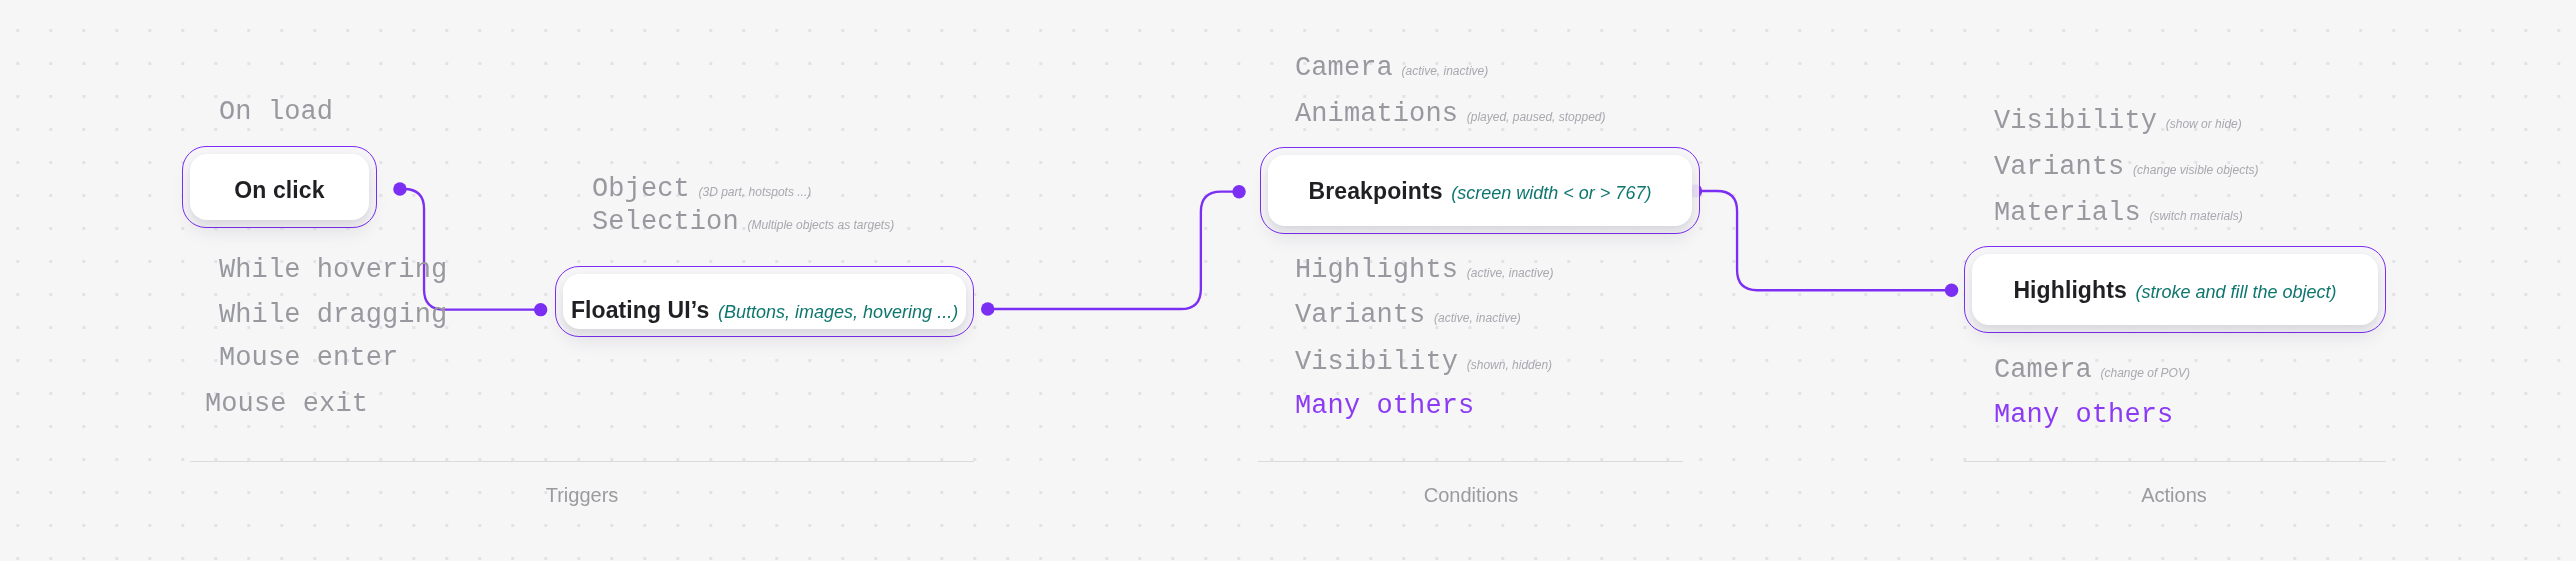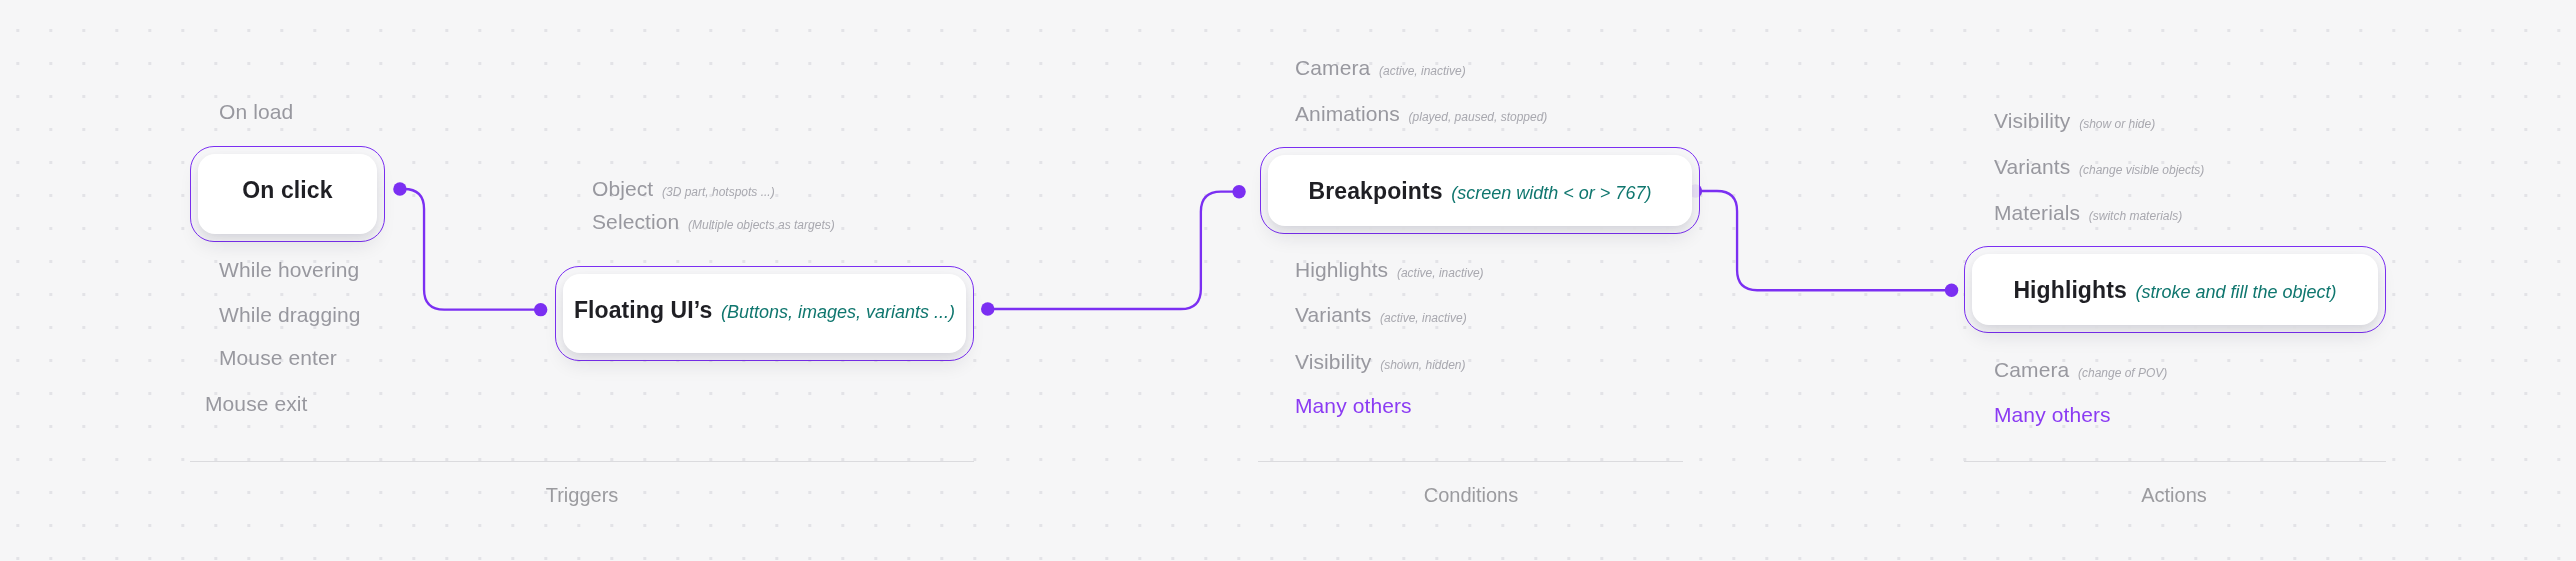--- a/index.html
+++ b/index.html
@@ -8,21 +8,21 @@
     font-family:"Liberation Sans", sans-serif;
     background-color:#f6f6f7;
     background-image:radial-gradient(circle, #e3e3e7 1.7px, rgba(227,227,231,0) 1.9px);
     background-size:33px 33px;
     background-position:1.3px 14px;
   }
   .row{
     position:absolute;transform:translateY(-50%);
     display:flex;align-items:baseline;gap:8.7px;white-space:nowrap;
   }
-  .row-main{font-size:21px;font-weight:500;color:#98989f;letter-spacing:0.1px;}
+  .row-main{font-size:27px;font-weight:500;color:#98989f;letter-spacing:0.1px;font-family:Liberation Mono, monospace;}
   .row-sub{font-size:12px;font-style:italic;font-weight:400;color:#a8a8af;}
   .row.accent .row-main{color:#8b3bf3;}
   .node{
     position:absolute;box-sizing:border-box;
     border:1.7px solid #7b2ff2;border-radius:24px;
     padding:6.7px;background:rgba(246,246,247,.9);
   }
   .node-btn{
     height:100%;box-sizing:border-box;background:#ffffff;border-radius:17px;
     display:flex;align-items:baseline;justify-content:center;gap:8.7px;
@@ -53,21 +53,21 @@
     <circle cx="1472" cy="461" r="10"></circle>
     <circle cx="1847" cy="286" r="10"></circle>
     <circle cx="2528" cy="285" r="10"></circle>
     <circle cx="2910" cy="433" r="10"></circle>
   </g>
 </svg>
 
 <div class="row" style="left:219px;top:112px">
   <span class="row-main">On load</span>
 </div>
-<div class="node" style="left:190px;top:146px;width:195px;height:96px">
+<div class="node" style="left:182px;top:146px;width:195px;height:82px">
   <div class="node-btn">
     <span class="node-title">On click</span>
   </div>
 </div>
 <div class="row" style="left:219px;top:270px">
   <span class="row-main">While hovering</span>
 </div>
 <div class="row" style="left:219px;top:315px">
   <span class="row-main">While dragging</span>
 </div>
@@ -79,24 +79,24 @@
 </div>
 
 <div class="row" style="left:592px;top:189px">
   <span class="row-main">Object</span>
   <span class="row-sub">(3D part, hotspots ...)</span>
 </div>
 <div class="row" style="left:592px;top:222px">
   <span class="row-main">Selection</span>
   <span class="row-sub">(Multiple objects as targets)</span>
 </div>
-<div class="node" style="left:555px;top:266px;width:419px;height:95px">
+<div class="node" style="left:555px;top:266px;width:419px;height:71px">
   <div class="node-btn">
     <span class="node-title">Floating UI’s</span>
-    <span class="node-sub">(Buttons, images, variants ...)</span>
+    <span class="node-sub">(Buttons, images, hovering ...)</span>
   </div>
 </div>
 
 <div class="row" style="left:1295px;top:68px">
   <span class="row-main">Camera</span>
   <span class="row-sub">(active, inactive)</span>
 </div>
 <div class="row" style="left:1295px;top:114px">
   <span class="row-main">Animations</span>
   <span class="row-sub">(played, paused, stopped)</span>

